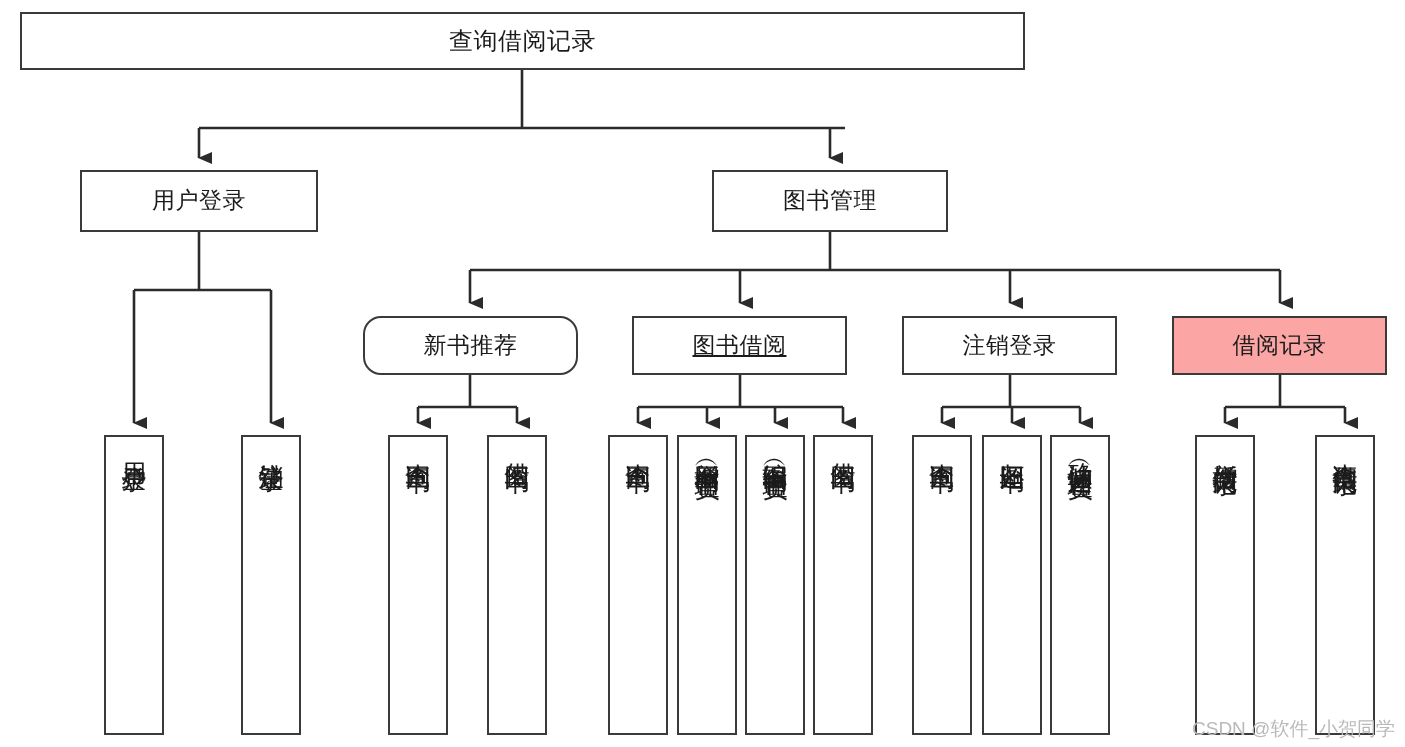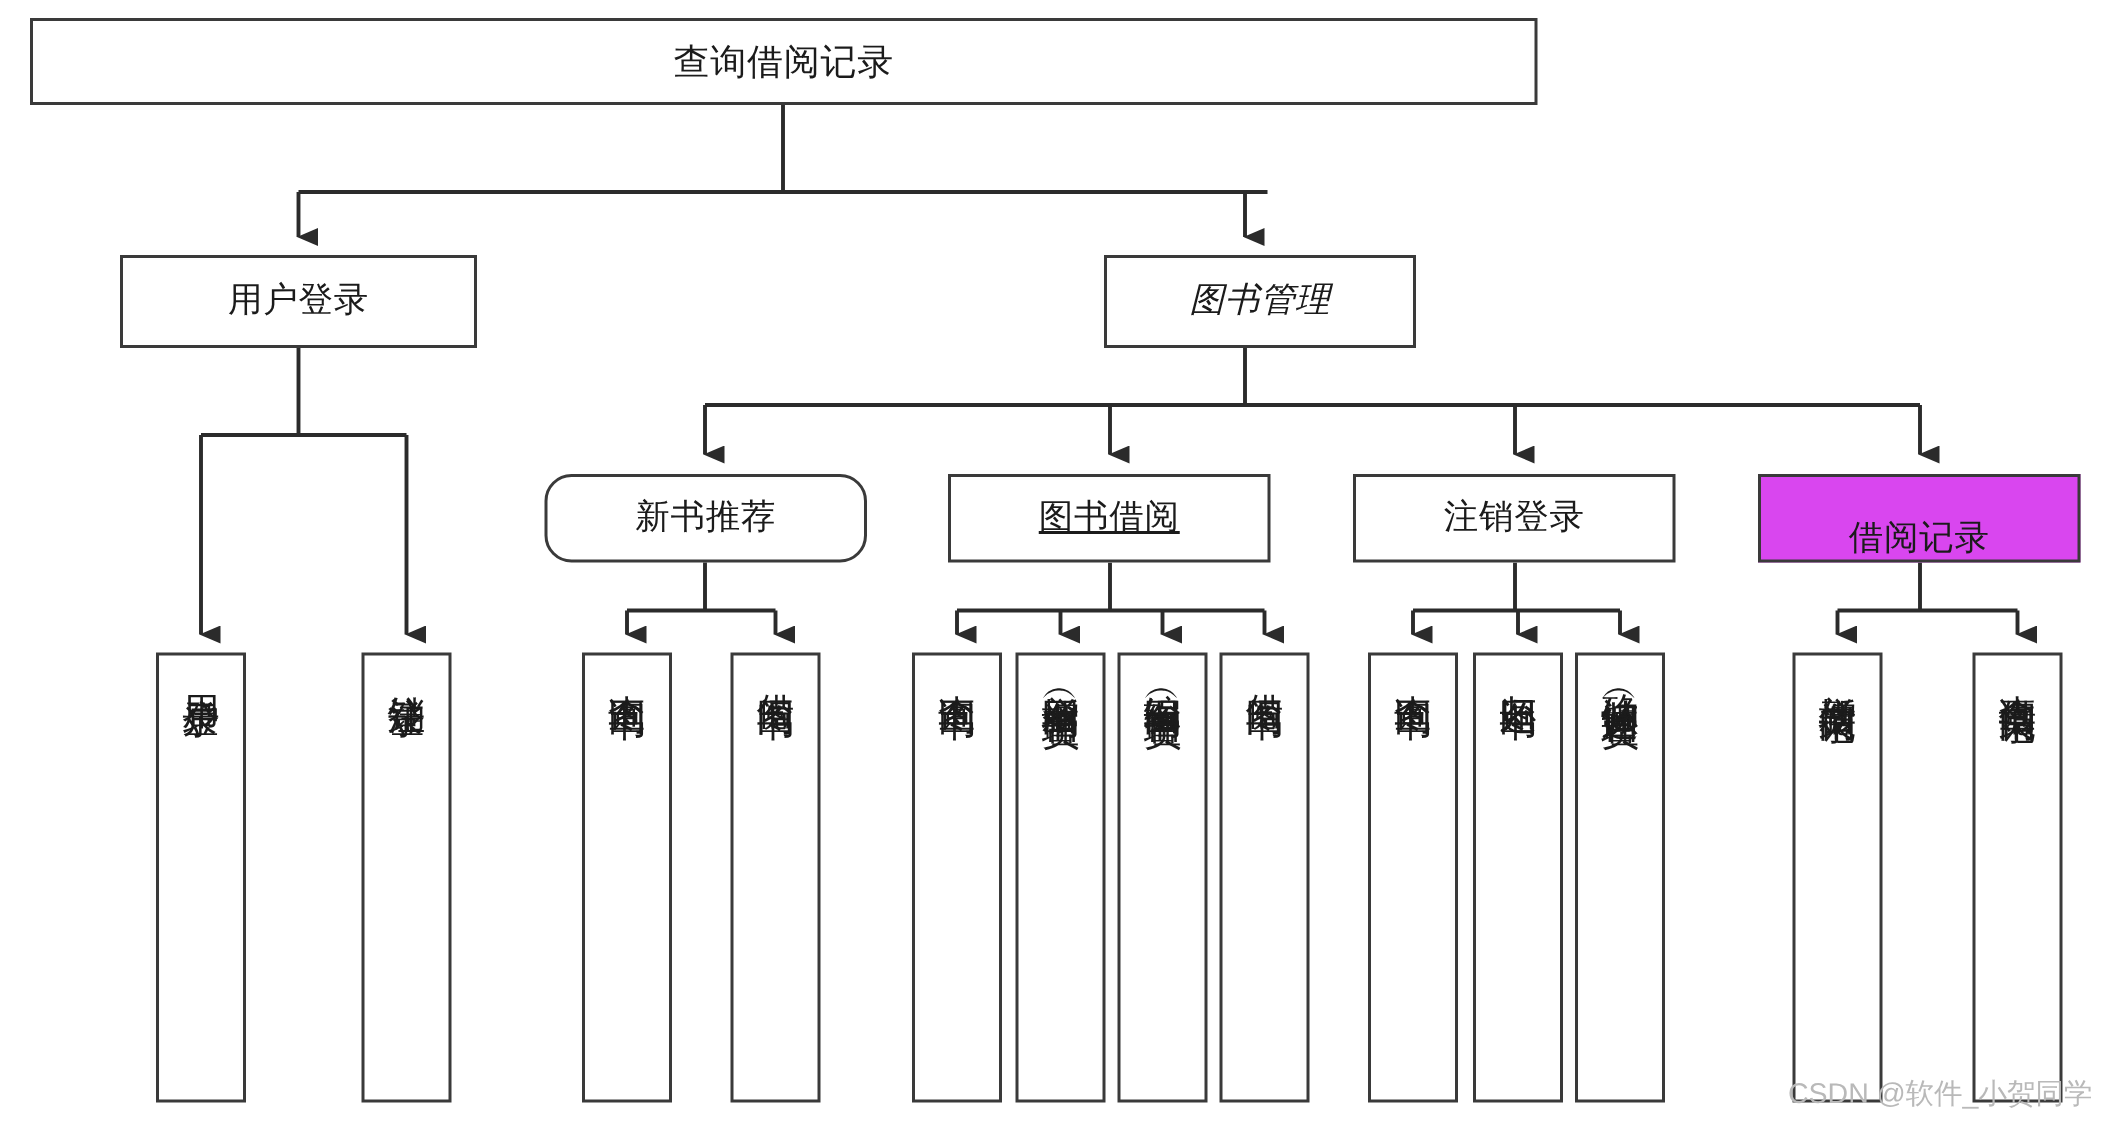--- a/index.html
+++ b/index.html
@@ -129,34 +129,34 @@
     </g>
   </svg>
 
   <div class="node root horizontal" style="left: 20px; top: 12px; width: 1005px; height: 58px; border-color: rgb(58, 58, 58); background: rgb(255, 255, 255); color: rgb(27, 27, 27);">
     <span class="node-label">查询借阅记录</span>
   </div>
 
   <div class="node horizontal" style="left: 80px; top: 170px; width: 238px; height: 62px; border-color: rgb(58, 58, 58); background: rgb(255, 255, 255); color: rgb(27, 27, 27);">
     <span class="node-label">用户登录</span>
   </div>
-  <div class="node horizontal" style="left: 736px; top: 170px; width: 208px; height: 62px; border-color: rgb(58, 58, 58); background: rgb(255, 255, 255); color: rgb(27, 27, 27); font-style: italic;">
+  <div class="node horizontal" style="left: 712px; top: 170px; width: 236px; height: 62px; border-color: rgb(58, 58, 58); background: rgb(255, 255, 255); color: rgb(27, 27, 27);">
     <span class="node-label">图书管理</span>
   </div>
 
   <div class="node horizontal" style="left: 363px; top: 316px; width: 215px; height: 59px; border-color: rgb(58, 58, 58); background: rgb(255, 255, 255); color: rgb(27, 27, 27); border-radius: 18px;">
     <span class="node-label">新书推荐</span>
   </div>
   <div class="node horizontal" style="left: 632px; top: 316px; width: 215px; height: 59px; border-color: rgb(58, 58, 58); background: rgb(255, 255, 255); color: rgb(27, 27, 27); text-decoration: underline;">
     <span class="node-label">图书借阅</span>
   </div>
   <div class="node horizontal" style="left: 902px; top: 316px; width: 215px; height: 59px; border-color: rgb(58, 58, 58); background: rgb(255, 255, 255); color: rgb(27, 27, 27);">
     <span class="node-label">注销登录</span>
   </div>
-  <div class="node horizontal" style="left: 1172px; top: 316px; width: 215px; height: 59px; border-color: rgb(58, 58, 58); background: #d946ef; color: rgb(27, 27, 27); align-items: flex-end;">
+  <div class="node horizontal" style="left: 1172px; top: 316px; width: 215px; height: 59px; border-color: rgb(58, 58, 58); background: #fca5a5; color: rgb(27, 27, 27);">
     <span class="node-label">借阅记录</span>
   </div>
 
   <div class="node vertical" style="left: 104px; top: 435px; width: 60px; height: 300px; border-color: rgb(58, 58, 58); background: rgb(255, 255, 255); color: rgb(27, 27, 27);">
     <span class="node-label">用户登录</span>
   </div>
   <div class="node vertical" style="left: 241px; top: 435px; width: 60px; height: 300px; border-color: rgb(58, 58, 58); background: rgb(255, 255, 255); color: rgb(27, 27, 27);">
     <span class="node-label">注销登录</span>
   </div>
   <div class="node vertical" style="left: 388px; top: 435px; width: 60px; height: 300px; border-color: rgb(58, 58, 58); background: rgb(255, 255, 255); color: rgb(27, 27, 27);">

